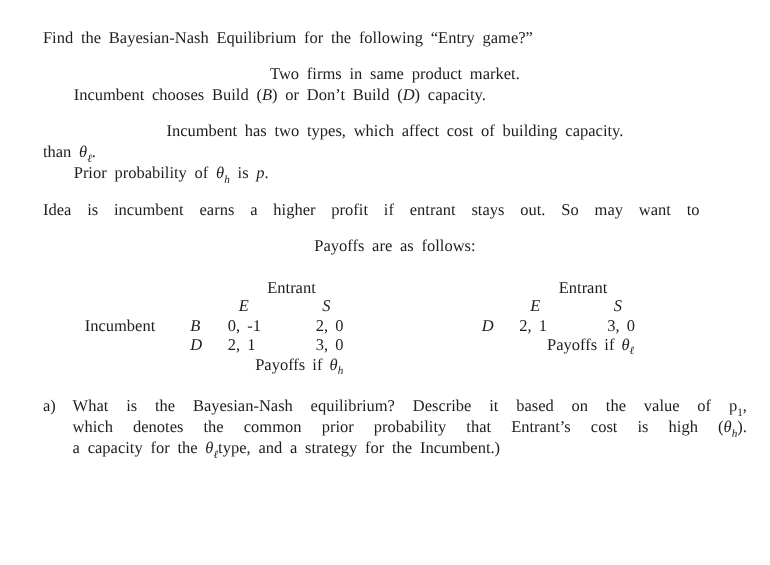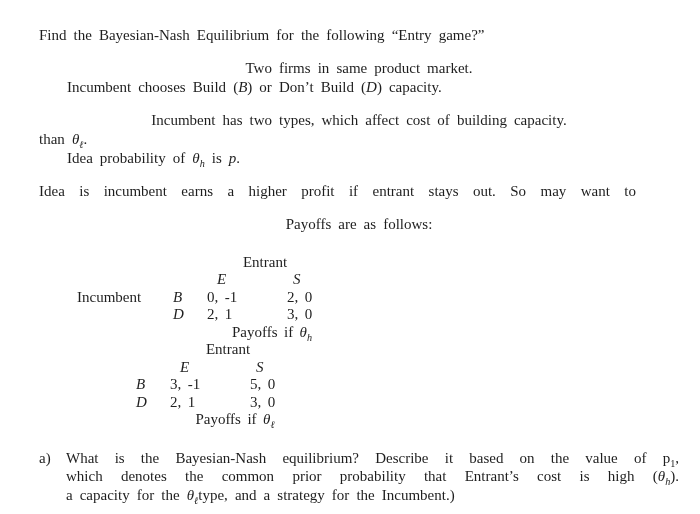--- a/index.html
+++ b/index.html
@@ -22,21 +22,21 @@
   }
   .line { word-spacing: 0.22em; white-space: nowrap; }
   .jline { text-align: justify; text-align-last: justify; word-spacing: normal; white-space: normal; }
   .w-intro { width: 597px; }
   .ind { padding-left: 28px; }
   .gap { margin-top: 14.5px; text-align: center; }
   .it { font-style: italic; }
   sub { font-size: 0.68em; line-height: 0; }
 
   
-  .tables { display: flex; margin-top: 20px; flex-direction: column; }
+  .tables { display: flex; margin-top: 20px; }
   .ptable { }
   .t-left { margin-left: 38px; }
   .t-right { margin-left: 93px; }
   .trow { height: 17.5px; line-height: 17.5px; white-space: nowrap; word-spacing: 0.18em; }
   .cell { display: inline-block; vertical-align: baseline; }
   .c-lbl { width: 92px; }
   .c-st  { width: 34px; padding-left: 4px; }
   .c-e   { width: 80px; padding-left: 4px; }
   .c-s   { width: 58px; padding-left: 4px; }
   .c-es  { width: 138px; text-align: center; }
@@ -54,21 +54,21 @@
 
 <div class="doc">
 
   <div class="line">Find the Bayesian-Nash Equilibrium for the following “Entry game?”</div>
 
   <div class="line gap">Two firms in same product market.</div>
   <div class="line ind"><span>Incumbent chooses Build (</span><span class="it">B</span><span>) or Don’t Build (</span><span class="it">D</span><span>) capacity.</span></div>
 
   <div class="line gap">Incumbent has two types, which affect cost of building capacity.</div>
   <div class="line"><span>than </span><span class="it">θ</span><sub class="it">ℓ</sub><span>.</span></div>
-  <div class="line ind"><span>Idea probability of </span><span class="it">θ</span><sub class="it">h</sub><span> is </span><span class="it">p</span><span>.</span></div>
+  <div class="line ind"><span>Prior probability of </span><span class="it">θ</span><sub class="it">h</sub><span> is </span><span class="it">p</span><span>.</span></div>
 
   <div class="jline gap w-intro">Idea is incumbent earns a higher profit if entrant stays out. So may want to</div>
 
   <div class="line gap">Payoffs are as follows:</div>
 
   <div class="tables">
 
     <div class="ptable t-left">
       <div class="trow">
         <span class="cell c-lbl"></span><span class="cell c-st"></span><span class="cell c-es hdr-shift">Entrant</span>
@@ -88,23 +88,20 @@
     </div>
 
     <div class="ptable t-right">
       <div class="trow">
         <span class="cell c-st"></span><span class="cell c-es hdr-shift">Entrant</span>
       </div>
       <div class="trow">
         <span class="cell c-st"></span><span class="cell c-e ph-e it">E</span><span class="cell c-s ph-s it">S</span>
       </div>
       <div class="trow">
-        <span class="cell c-st it">B</span><span class="cell c-e">3, -1</span><span class="cell c-s">5, 0</span>
-      </div>
-      <div class="trow">
         <span class="cell c-st it">D</span><span class="cell c-e">2, 1</span><span class="cell c-s">3, 0</span>
       </div>
       <div class="trow">
         <span class="cell c-st"></span><span class="cell c-es"><span>Payoffs if </span><span class="it">θ</span><sub class="it">ℓ</sub></span>
       </div>
     </div>
 
   </div>
 
   <div class="part-a">

